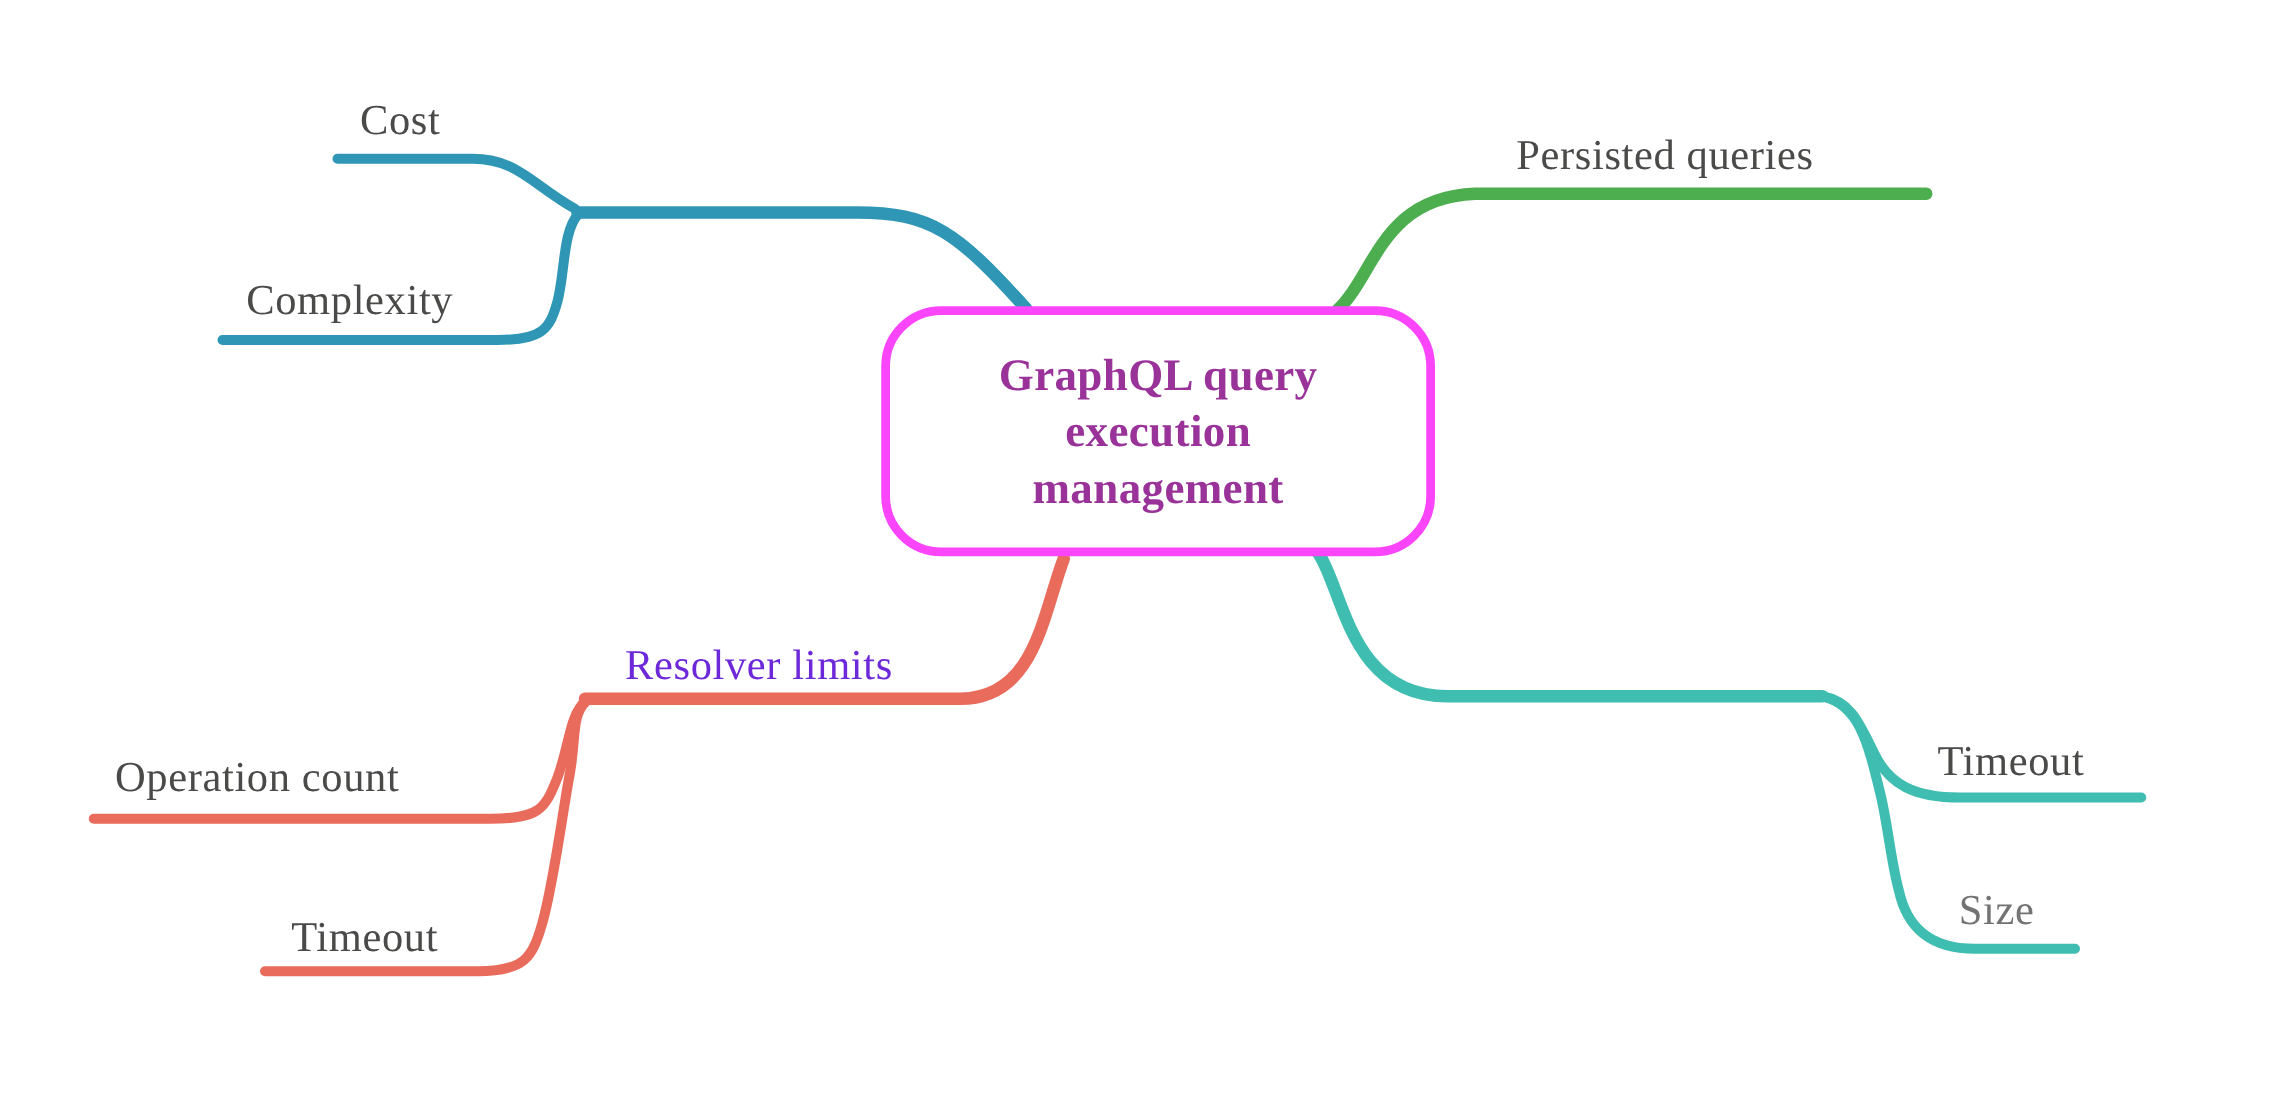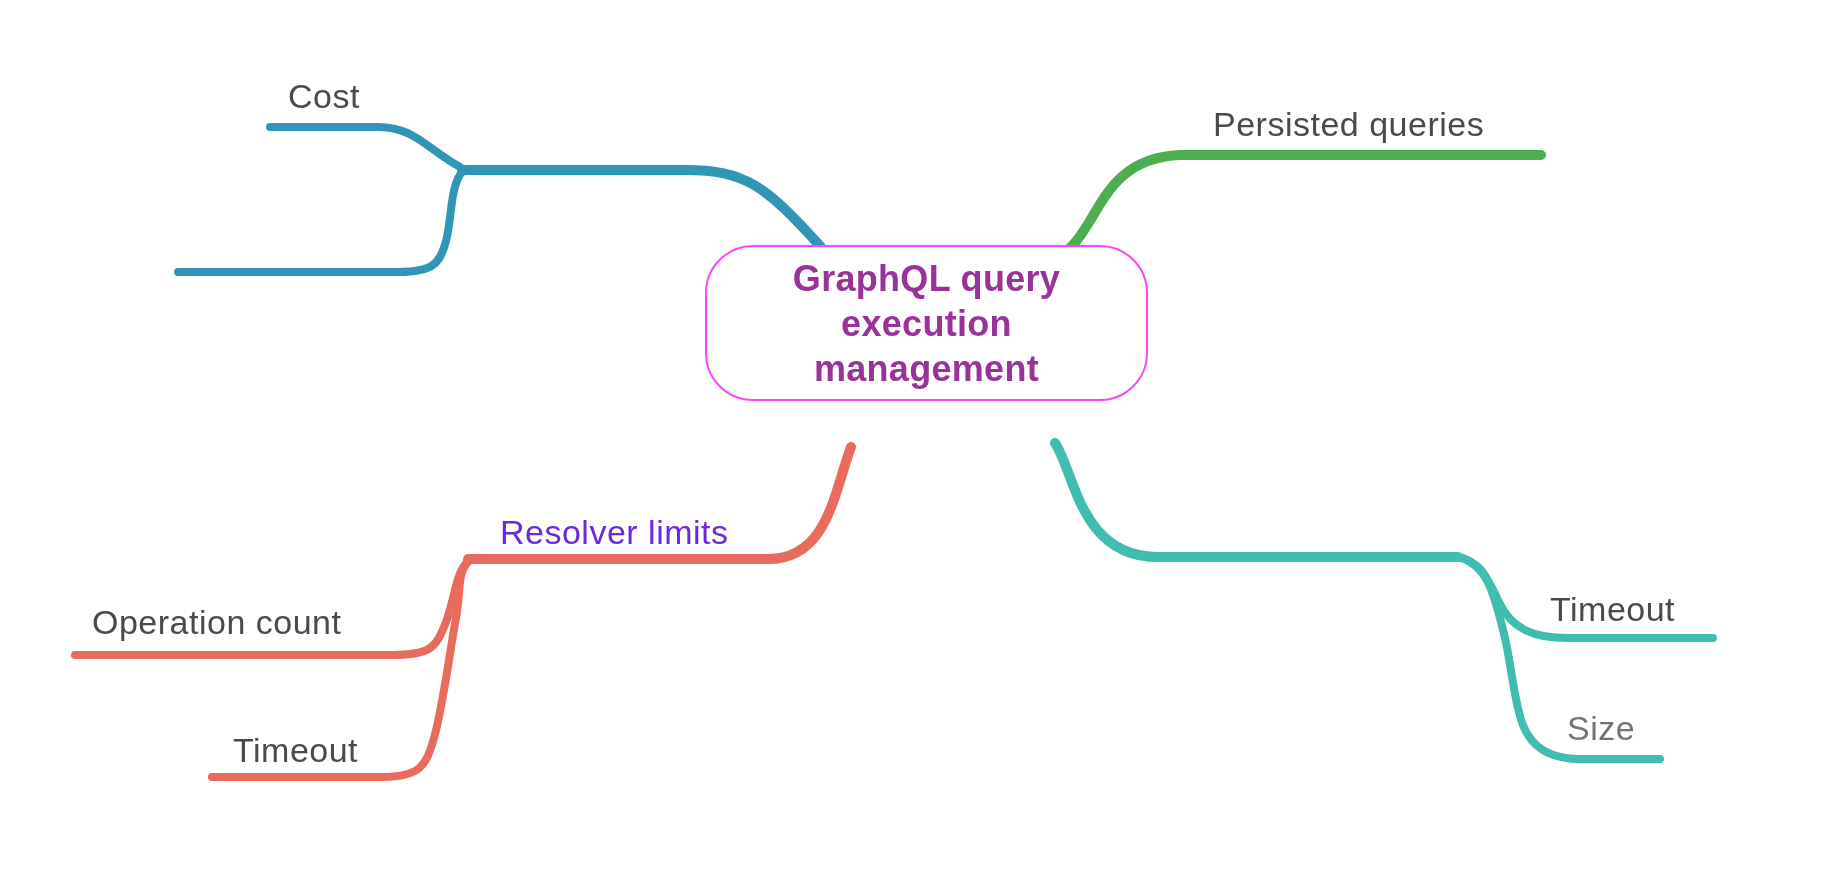--- a/index.html
+++ b/index.html
@@ -2,21 +2,21 @@
 <html><head>
 <meta charset="utf-8">
 <style>
   html, body { margin: 0; padding: 0; background: #ffffff; }
   .canvas {
     position: relative;
     width: 1828px;
     height: 876px;
     background: #ffffff;
     overflow: hidden;
-    font-family: Liberation Sans, sans-serif;
+    font-family: Liberation Serif, serif;
     border-radius: 24px;
   }
   .edges {
     position: absolute;
     left: 0; top: 0;
   }
   .edges path {
     fill: none;
     stroke-linecap: round;
     stroke-linejoin: round;
@@ -28,24 +28,24 @@
     font-weight: 400;
     color: #4a4a48;
     white-space: nowrap;
     letter-spacing: 0.5px;
   }
   .root-node {
     position: absolute;
     left: 705px;
     top: 245px;
     width: 443px;
-    height: 156px;
+    height: 200px;
     box-sizing: border-box;
     background: #ffffff;
-    border: 2px solid #000000;
+    border: 7px solid #000000;
     border-radius: 48px;
     display: flex;
     align-items: center;
     justify-content: center;
     text-align: center;
   }
   .root-node .root-text {
     font-size: 36px;
     line-height: 45px;
     font-weight: 700;
@@ -80,20 +80,21 @@
     <g>
       <path stroke-width="10" d="M 1055 443 C 1075 473 1080 557 1158 557 H 1458" stroke="#3fbdb1"></path>
       <path stroke-width="8" d="M 1458 557 C 1480 561 1487 577 1499 602 C 1511 628 1532 638 1568 638 H 1713" stroke="#3fbdb1"></path>
       <path stroke-width="8" d="M 1458 557 C 1487 564 1494 592 1505 638 C 1511 665 1513 690 1519 712 C 1525 740 1542 759 1580 759 H 1660" stroke="#3fbdb1"></path>
     </g>
   </svg>
 
   <div class="label" style="left: 288px; top: 78px; color: rgb(74, 74, 72);">Cost</div>
 
 
+  <div class="label" style="left: 197px; top: 222px; color: rgb(74, 74, 72);">Complexity</div>
 
   <div class="label" style="left: 1213px; top: 106px; color: rgb(74, 74, 72);">Persisted queries</div>
 
   <div class="label" style="left: 500px; top: 514px; color: #6d28d9;">Resolver limits</div>
 
   <div class="label" style="left: 92px; top: 604px; color: rgb(74, 74, 72);">Operation count</div>
 
   <div class="label" style="left: 233px; top: 732px; color: rgb(74, 74, 72);">Timeout</div>
 
 

